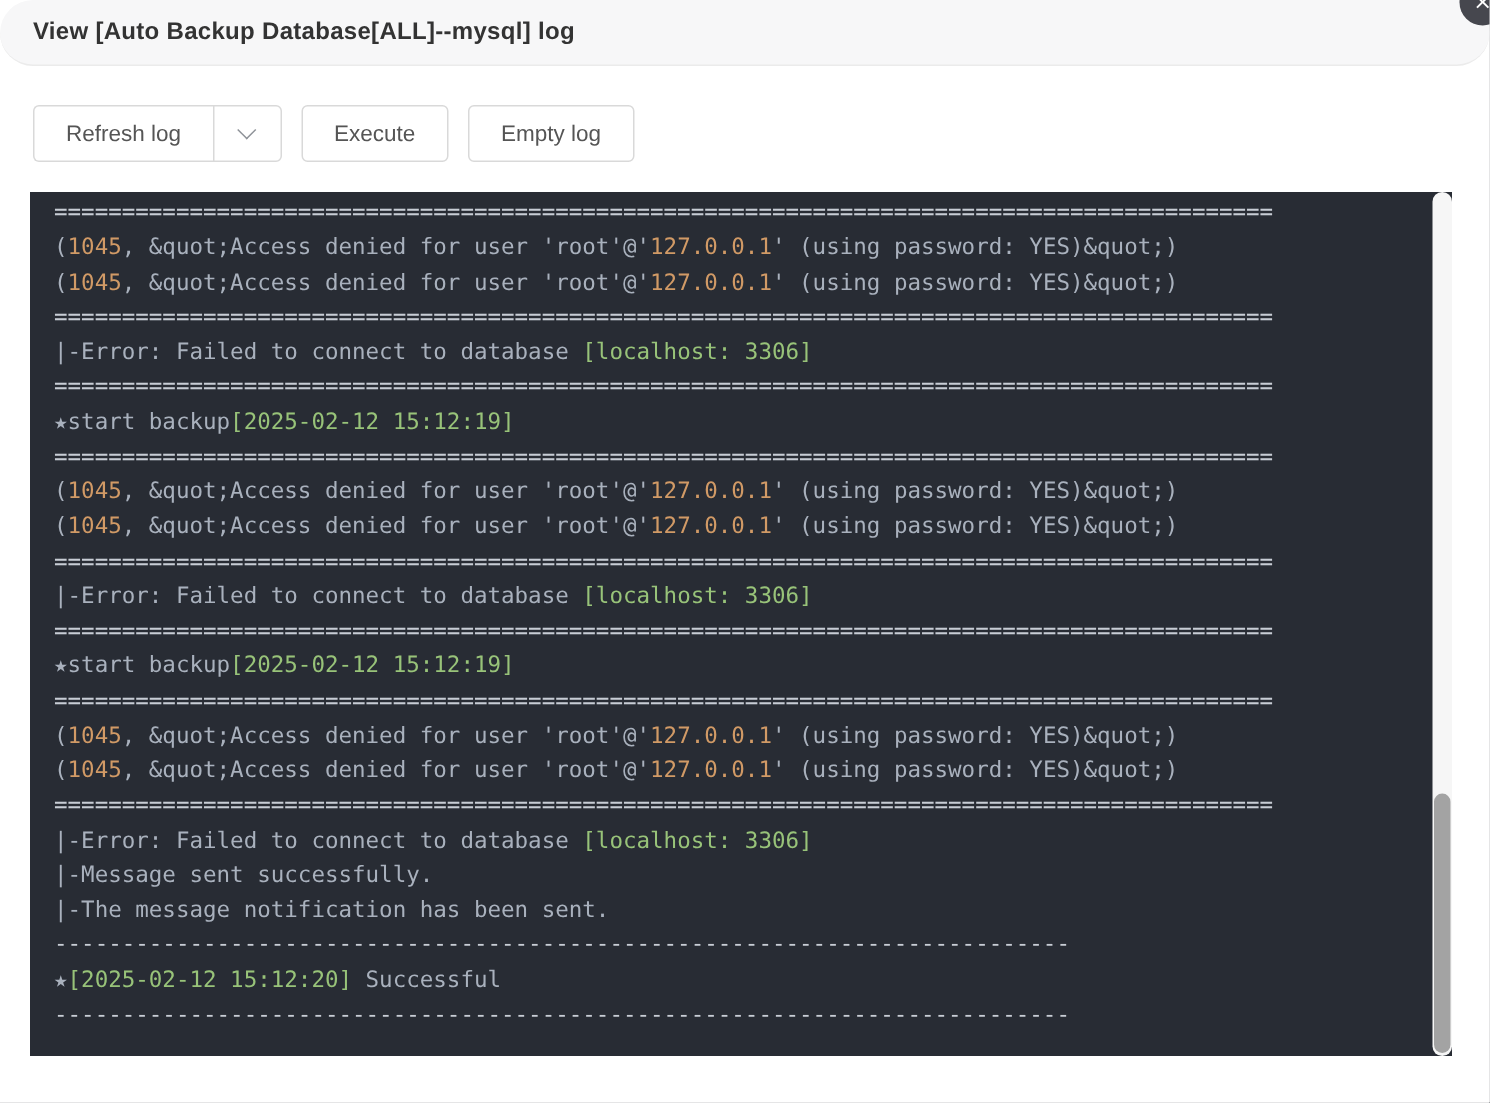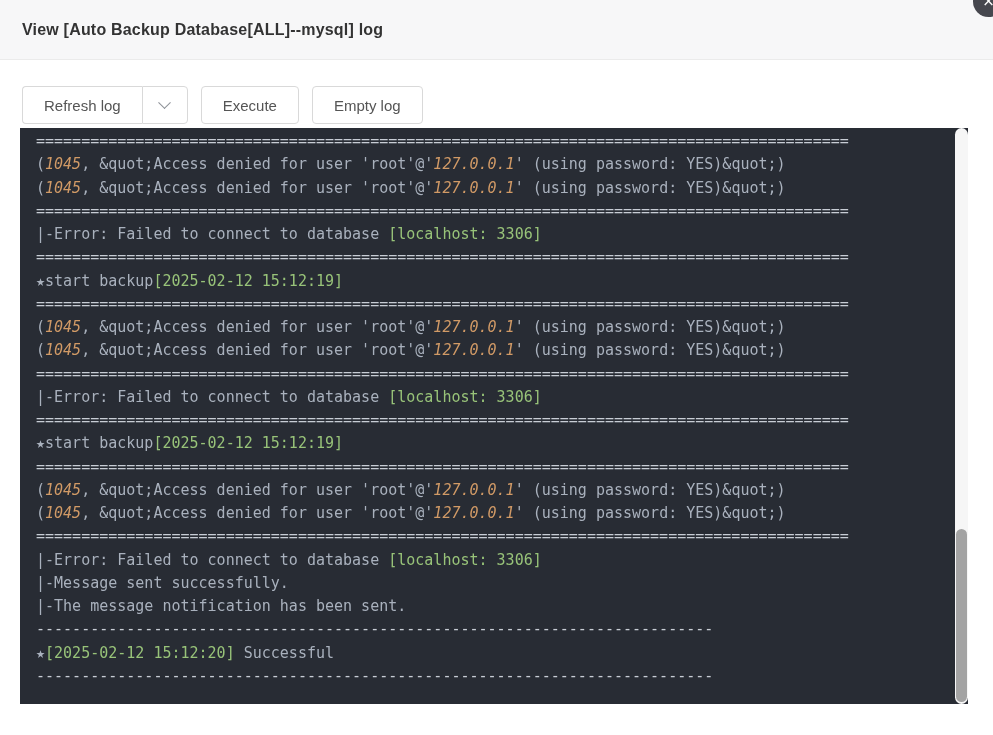--- a/index.html
+++ b/index.html
@@ -6,24 +6,25 @@
   html, body { background: #fff; }
   body {
     width: 993px; height: 735px;
     font-family: "Liberation Sans", "DejaVu Sans", sans-serif;
     overflow: hidden;
   }
   .page { position: relative; width: 993px; height: 735px; background: #fff; overflow: hidden; }
 
   
   .dialog-header {
-    height: 60px; background: #f7f7f8;
+    height: 44px; background: #f7f7f8;
     border-bottom: 1px solid #ebebeb;
     display: flex; align-items: center;
     padding: 0 22px;
+    border-radius: 22px;
   }
   .dialog-title { font-size: 16px; font-weight: 600; color: #333; letter-spacing: .2px; }
 
   
   .close-btn {
     position: absolute; top: -14px; right: -11px;
     width: 31px; height: 31px; border-radius: 50%;
     background: #46474e; border: none; color: #fff;
     font-size: 15px; line-height: 31px; text-align: center;
     cursor: pointer; z-index: 5;
@@ -59,21 +60,21 @@
     background: var(--log-background, #282c34);
     overflow: hidden;
   }
   .log {
     padding: 2px 26px 0 16px;
     font-family: "DejaVu Sans Mono", monospace;
     font-size: 15px; line-height: 23.25px;
   }
   .log-line { white-space: pre; }
   .c-default   { color: var(--log-text, #a9b1bd); }
-  .c-number    { color: var(--log-number-orange, #d19a66); font-style: italic; }
+  .c-number    { color: var(--log-number-orange, #d19a66); }
   .c-green     { color: var(--log-timestamp-green, #98c379); }
   .c-separator { color: var(--log-separator, #c8cdd5); }
 
   
   .scrollbar {
     position: absolute; top: 0; right: 0; bottom: 0; width: 13px;
     background: var(--scrollbar-track, #f6f6f6);
     border-radius: 7px;
   }
   .scrollbar .thumb {

